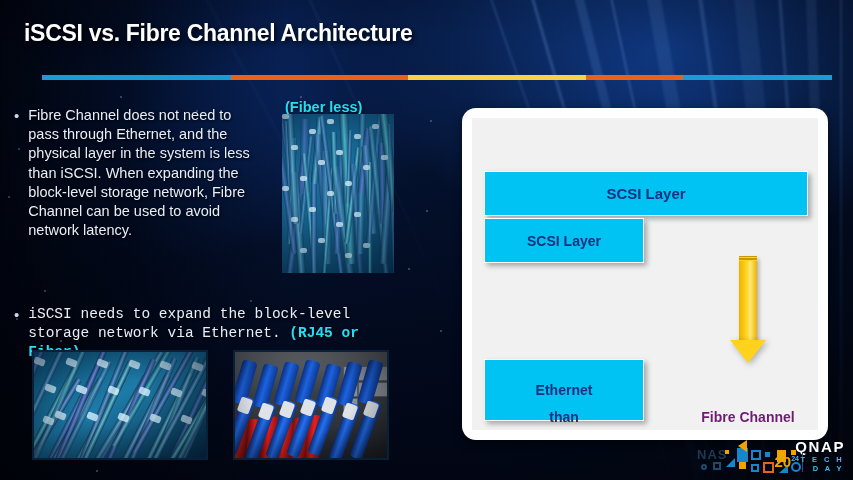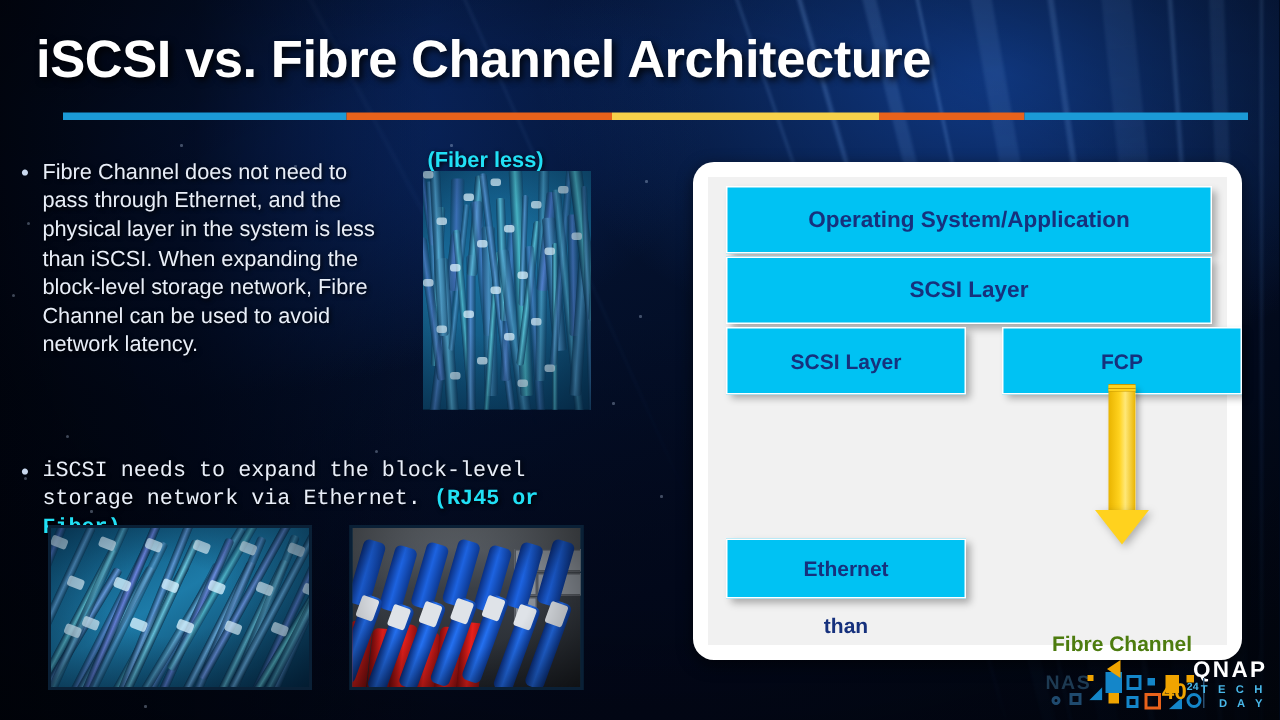--- a/index.html
+++ b/index.html
@@ -22,21 +22,21 @@
   .ray{position:absolute;transform-origin:top left;}
   .bg-dark-left{position:absolute;left:0;top:0;width:34%;height:100%;
     background:linear-gradient(90deg,rgba(0,3,12,.92) 0%,rgba(0,4,16,.75) 45%,rgba(0,4,16,0) 100%);}
   .bg-vign{position:absolute;inset:0;
     background:radial-gradient(ellipse 95% 95% at 50% 45%, rgba(0,0,0,0) 40%, rgba(0,0,0,.62) 100%);}
   .bg-speck{position:absolute;border-radius:50%;background:#cfe6ff;opacity:.30;}
 
   
   .title{
     position:absolute;left:24px;top:20px;
-    font-size:35px;font-weight:bold;color:#ffffff;
+    font-size:23px;font-weight:bold;color:#ffffff;
     letter-spacing:-.3px;
     text-shadow:2px 2px 5px rgba(0,0,0,.85);
     white-space:nowrap;
   }
   .divider{position:absolute;left:42px;top:75px;width:790px;height:5px;display:flex;}
   .divider i{display:block;height:100%;}
 
   
   .bullet{position:absolute;display:flex;align-items:flex-start;}
   .dot{color:#c9d8ee;font-size:15px;line-height:19px;margin-right:9px;flex:0 0 auto;}
@@ -299,40 +299,34 @@
         <div style="position: absolute; width: 12px; height: 15px; background: rgb(223, 227, 232); border-radius: 2px; left: 67px; top: 48px; transform: rotate(20deg);"></div>
         <div style="position: absolute; width: 12px; height: 15px; background: rgb(223, 227, 232); border-radius: 2px; left: 88px; top: 46px; transform: rotate(20deg);"></div>
         <div style="position: absolute; width: 12px; height: 15px; background: rgb(223, 227, 232); border-radius: 2px; left: 109px; top: 52px; transform: rotate(20deg);"></div>
         <div style="position: absolute; width: 12px; height: 15px; background: rgb(223, 227, 232); border-radius: 2px; left: 130px; top: 50px; transform: rotate(20deg);"></div>
         <div style="position: absolute; inset: 0px; background: radial-gradient(at 45% 45%, rgba(0, 0, 0, 0) 42%, rgba(0, 0, 0, 0.55) 100%);"></div>
       </div>
   </div>
 
   <div class="panel">
     <div class="panel-inner" id="panel-inner">
-        <div class="lyr" style="left: 12px; top: 6px; width: 324px; height: 45px; font-size: 15px; background: rgb(0, 194, 243); color: rgb(22, 49, 125);">
-          <span>Operating System/Application</span>
-        </div>
         <div class="lyr" style="left: 12px; top: 53px; width: 324px; height: 45px; font-size: 15px; background: rgb(0, 194, 243); color: rgb(22, 49, 125);">
           <span>SCSI Layer</span>
         </div>
         <div class="lyr" style="left: 12px; top: 100px; width: 160px; height: 45px; font-size: 14px; background: rgb(0, 194, 243); color: rgb(22, 49, 125);">
           <span>SCSI Layer</span>
         </div>
-        <div class="lyr" style="left: 12px; top: 241px; width: 160px; height: 40px; font-size: 14px; background: rgb(0, 194, 243); color: rgb(22, 49, 125);">
+        <div class="lyr" style="left: 12px; top: 241px; width: 160px; height: 62px; font-size: 14px; background: rgb(0, 194, 243); color: rgb(22, 49, 125);">
           <span>Ethernet</span>
-        </div>
-        <div class="lyr" style="left: 196px; top: 100px; width: 160px; height: 45px; font-size: 14px; background: rgb(0, 194, 243); color: rgb(22, 49, 125);">
-          <span>FCP</span>
         </div>
         <div class="arrow" style="left: 267px; top: 139px; width: 18px; height: 84px; background: linear-gradient(90deg, rgb(233, 180, 0) 0%, rgb(255, 210, 30) 40%, rgb(255, 232, 120) 62%, rgb(233, 180, 0) 100%); box-shadow: rgba(0, 0, 0, 0.28) 2px 2px 4px;"></div>
         <div class="arrow" style="left: 258px; top: 222px; width: 0px; height: 0px; border-left: 18px solid transparent; border-right: 18px solid transparent; border-top: 23px solid rgb(255, 210, 30); filter: drop-shadow(rgba(0, 0, 0, 0.28) 2px 2px 3px);"></div>
         <div class="arrow" style="left: 267px; top: 138px; width: 18px; height: 5px; background: repeating-linear-gradient(rgb(201, 154, 0) 0px, rgb(201, 154, 0) 1px, rgb(255, 210, 30) 1px, rgb(255, 210, 30) 2.5px);"></div>
         <div class="stack-label" style="left: 12px; top: 291px; width: 160px; color: rgb(22, 49, 125);">than</div>
-        <div class="stack-label" style="left: 196px; top: 291px; width: 160px; color: #4d7c0f; margin-top: 12px;">Fibre Channel</div>
+        <div class="stack-label" style="left: 196px; top: 291px; width: 160px; color: #701a75;">Fibre Channel</div>
       </div>
   </div>
 
   <div class="logo">
     <div id="logo-marks" style="position: absolute; left: 0px; top: 0px; width: 152px; height: 36px;">
         <div style="position: absolute; left: 2px; top: 9px; color: rgb(29, 58, 82); font-size: 13px; font-weight: bold; letter-spacing: 1px;">NAS</div>
         <div class="sq" style="left: 6px; top: 26px; width: 6px; height: 6px; border: 2px solid rgb(31, 74, 110); border-radius: 50%;"></div>
         <div class="sq" style="left: 18px; top: 24px; width: 8px; height: 8px; border: 2px solid rgb(31, 74, 110);"></div>
         <div class="sq" style="left: 31px; top: 20px; width: 9px; height: 9px; background: rgb(20, 134, 201); clip-path: polygon(0px 100%, 100% 0px, 100% 100%);"></div>
         <div class="sq" style="left: 44px; top: 24px; width: 7px; height: 7px; background: rgb(240, 164, 0);"></div>
@@ -343,18 +337,18 @@
         <div class="sq" style="left: 70px; top: 14px; width: 5px; height: 5px; background: rgb(20, 134, 201);"></div>
         <div class="sq" style="left: 68px; top: 24px; width: 11px; height: 11px; border: 2px solid rgb(232, 98, 27);"></div>
         <div class="sq" style="left: 82px; top: 12px; width: 9px; height: 12px; background: rgb(240, 164, 0);"></div>
         <div class="sq" style="left: 84px; top: 27px; width: 9px; height: 8px; background: rgb(20, 134, 201); clip-path: polygon(0px 100%, 100% 0px, 100% 100%);"></div>
         <div class="sq" style="left: 96px; top: 24px; width: 10px; height: 10px; border: 2px solid rgb(20, 134, 201); border-radius: 50%;"></div>
         <div class="sq" style="left: 96px; top: 12px; width: 5px; height: 5px; background: rgb(240, 164, 0);"></div>
       </div>
     <div class="tri" style="right:100px;top:2px;border-top:6px solid transparent;border-bottom:6px solid transparent;border-right:9px solid #f0a400;"></div>
     <div class="qnap-word">QNAP</div>
     <div class="logo-sep"></div>
-    <div class="yr"><span>40</span><small>24</small></div>
+    <div class="yr"><span>20</span><small>24</small></div>
     <div class="tech">T E C H</div>
     <div class="day">D A Y</div>
   </div>
 
 </div>
 
 </body></html>

